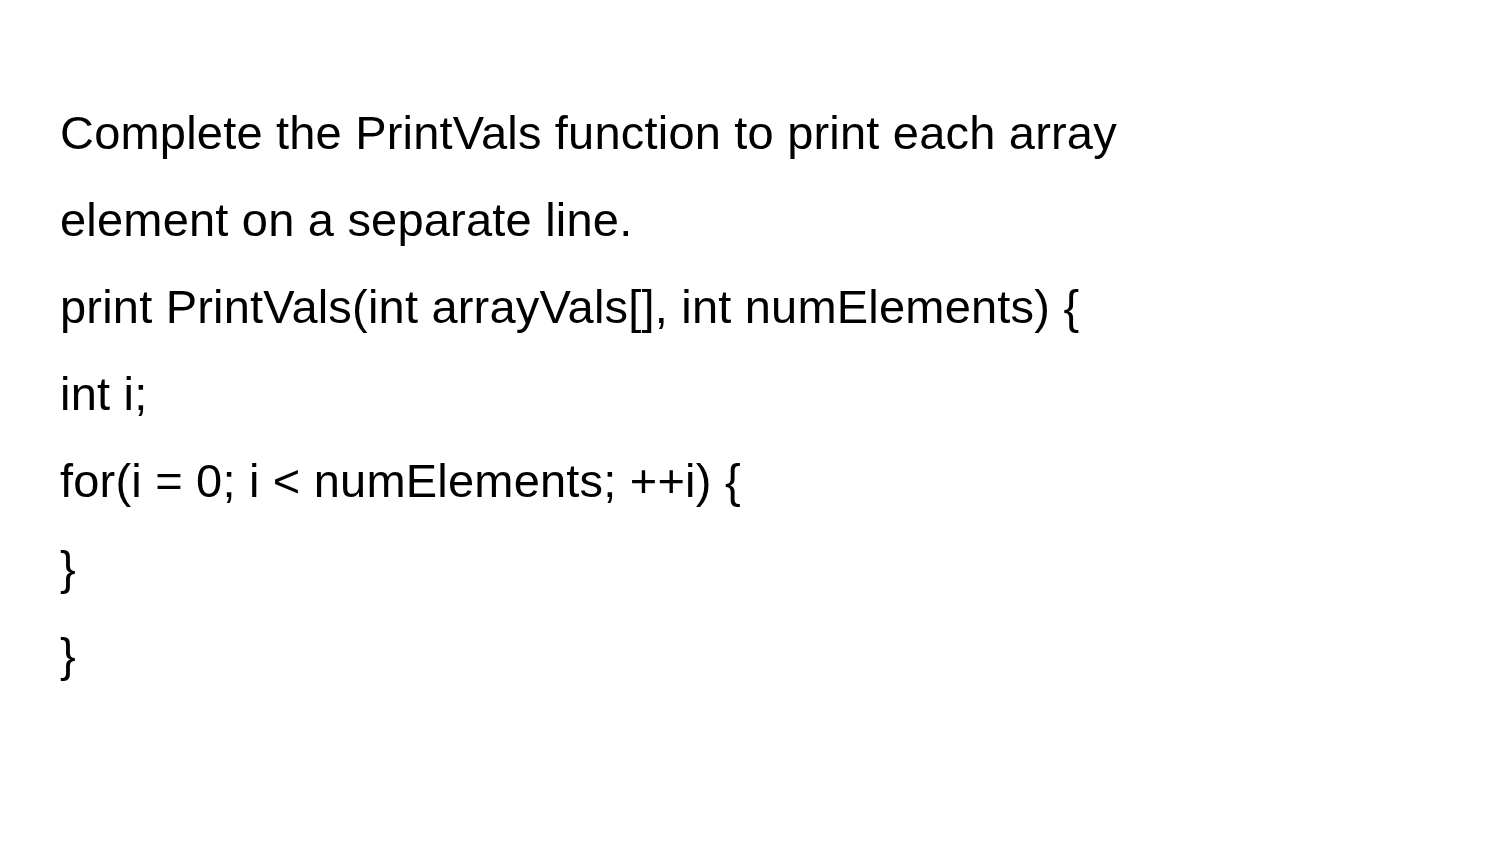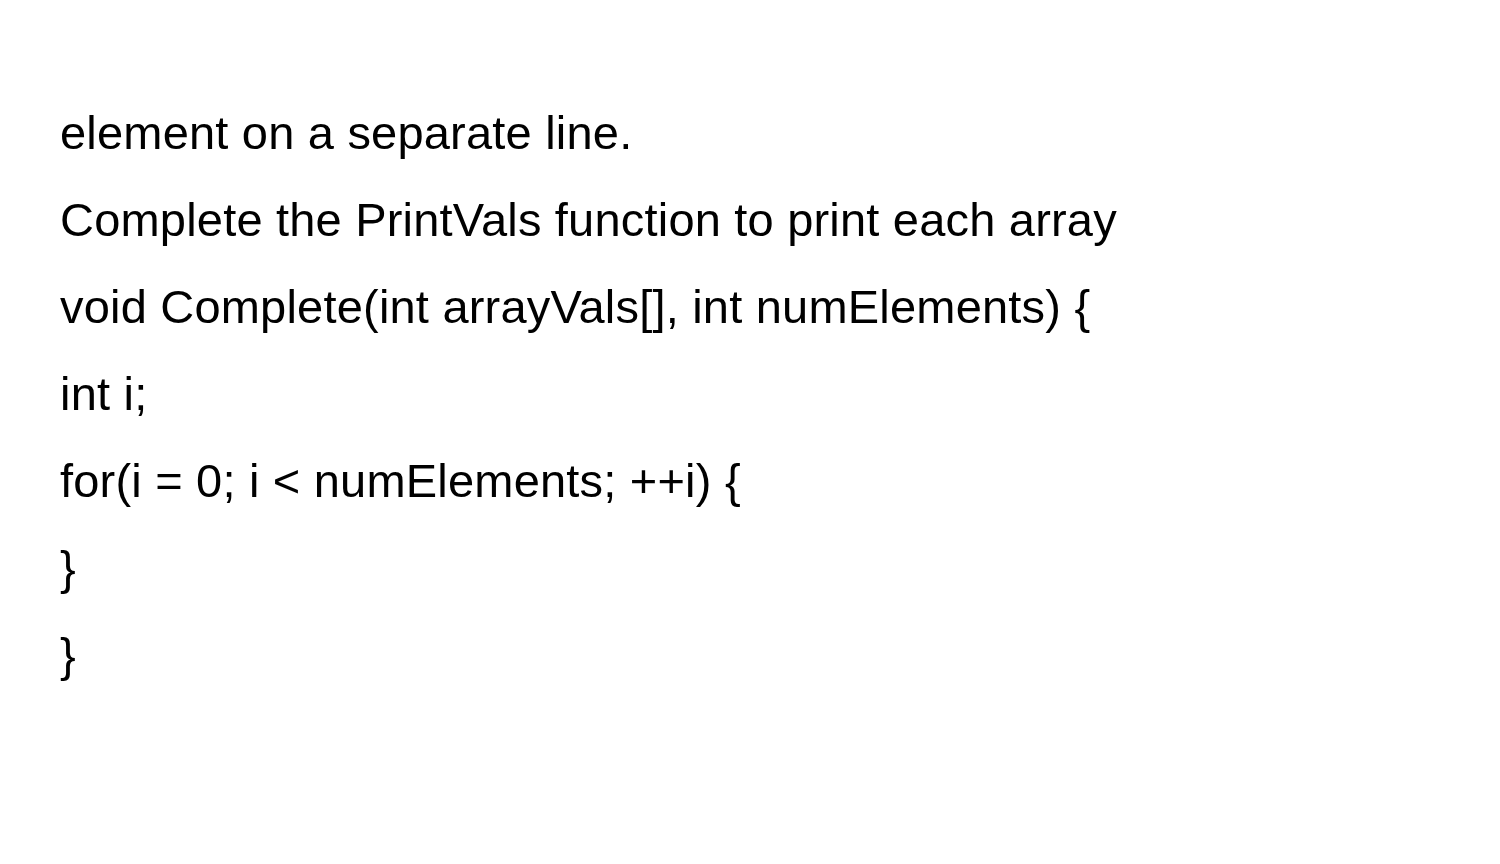--- a/index.html
+++ b/index.html
@@ -24,20 +24,20 @@
     line-height: 1.85;
     font-weight: 400;
     letter-spacing: 0.2px;
     white-space: pre-wrap;
   }
 </style>
 </head>
 <body>
 
 <div class="page">
+  <div class="line">Complete the PrintVals function to print each array</div>
   <div class="line">element on a separate line.</div>
-  <div class="line">Complete the PrintVals function to print each array</div>
-  <div class="line">void Complete(int arrayVals[], int numElements) {</div>
+  <div class="line">print PrintVals(int arrayVals[], int numElements) {</div>
   <div class="line">int i;</div>
   <div class="line">for(i = 0; i &lt; numElements; ++i) {</div>
   <div class="line">}</div>
   <div class="line">}</div>
 </div>
 
 </body></html>

